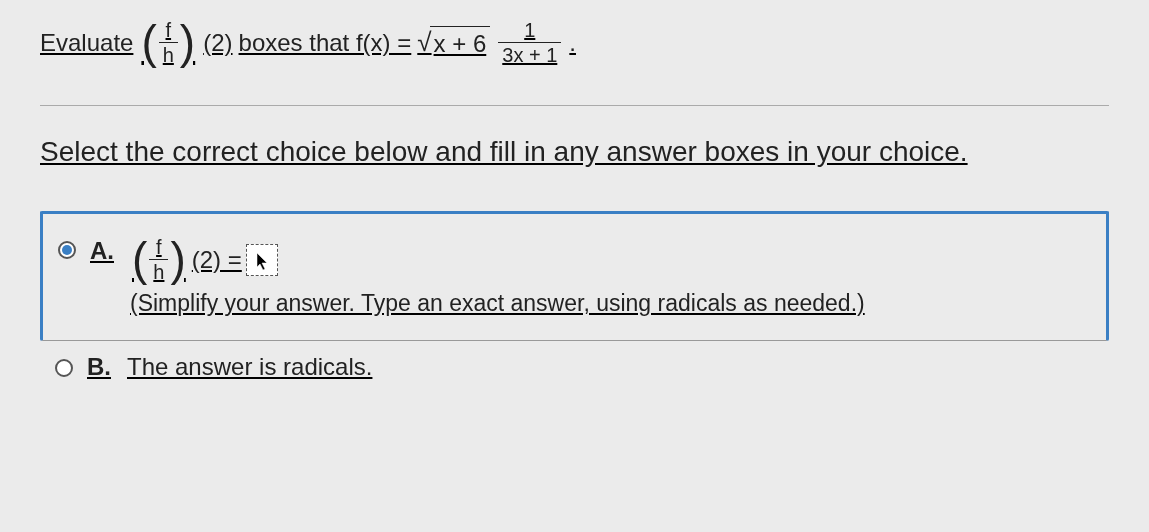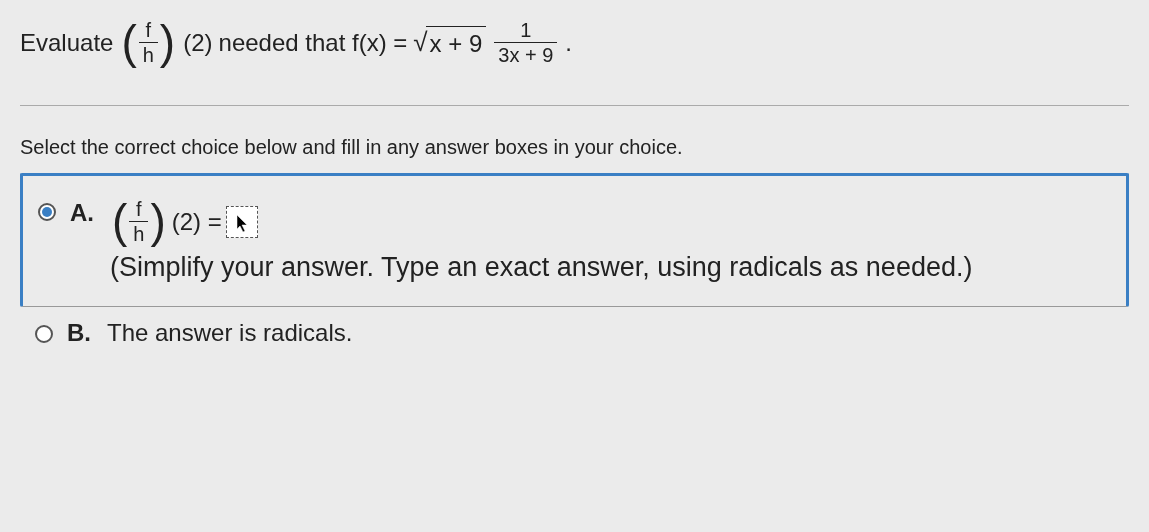--- a/index.html
+++ b/index.html
@@ -6,23 +6,24 @@
     body {
       margin: 0;
       padding: 0;
       font-family: Arial, Helvetica, sans-serif;
       background: #e8e8e8;
       width: 1149px;
       height: 532px;
       overflow: hidden;
     }
     .container {
-      padding: 20px 20px;
+      padding: 20px 40px;
       background: #ebebeb;
       height: 100%;
+      text-decoration: underline;
     }
     .question-text {
       font-size: 24px;
       color: #222;
       display: flex;
       align-items: center;
       flex-wrap: wrap;
       gap: 6px;
       line-height: 1.4;
       margin-bottom: 10px;
@@ -58,23 +59,23 @@
     .sqrt-arg {
       border-top: 1.5px solid #222;
       padding: 0 4px;
     }
     hr.divider {
       border: none;
       border-top: 1px solid #aaa;
       margin: 40px 0 30px 0;
     }
     .instruction {
-      font-size: 20px;
-      color: #222;
-      margin-bottom: 14px;
+      font-size: 28px;
+      color: #222;
+      margin-bottom: 43px;
     }
     .choice-box {
       border: 3px solid #3a7fc4;
       border-bottom: 1px solid #999;
       padding: 15px 20px 15px 15px;
       margin-bottom: 0;
       border-radius: 2px;
     }
     .choice-row {
       display: flex;
@@ -132,21 +133,21 @@
     }
     .cursor-icon {
       position: absolute;
       top: 6px;
       left: 8px;
       font-size: 18px;
       color: #000;
       pointer-events: none;
     }
     .hint {
-      font-size: 27px;
+      font-size: 23px;
       color: #222;
     }
     .choice-b-row {
       display: flex;
       align-items: center;
       gap: 12px;
       padding: 12px 15px 0 15px;
     }
     .radio-outer-empty {
       width: 18px;
@@ -165,28 +166,28 @@
     <span>Evaluate</span>
     <span class="paren-frac">
       <span class="paren">(</span>
       <span class="frac">
         <span class="num">f</span>
         <span class="den">h</span>
       </span>
       <span class="paren">)</span>
     </span>
     <span>(2)</span>
-    <span>needed that f(x) =</span>
+    <span>boxes that f(x) =</span>
     <span class="sqrt">
       <span class="sqrt-sym">√</span>
-      <span class="sqrt-arg">x + 9</span>
+      <span class="sqrt-arg">x + 6</span>
     </span>
     <span class="frac">
       <span class="num">1</span>
-      <span class="den">3x + 9</span>
+      <span class="den">3x + 1</span>
     </span>
     <span>.</span>
   </div>
 
   <hr class="divider">
 
   <div class="instruction">Select the correct choice below and fill in any answer boxes in your choice.</div>
 
   <div class="choice-box">
     <div class="choice-row">

